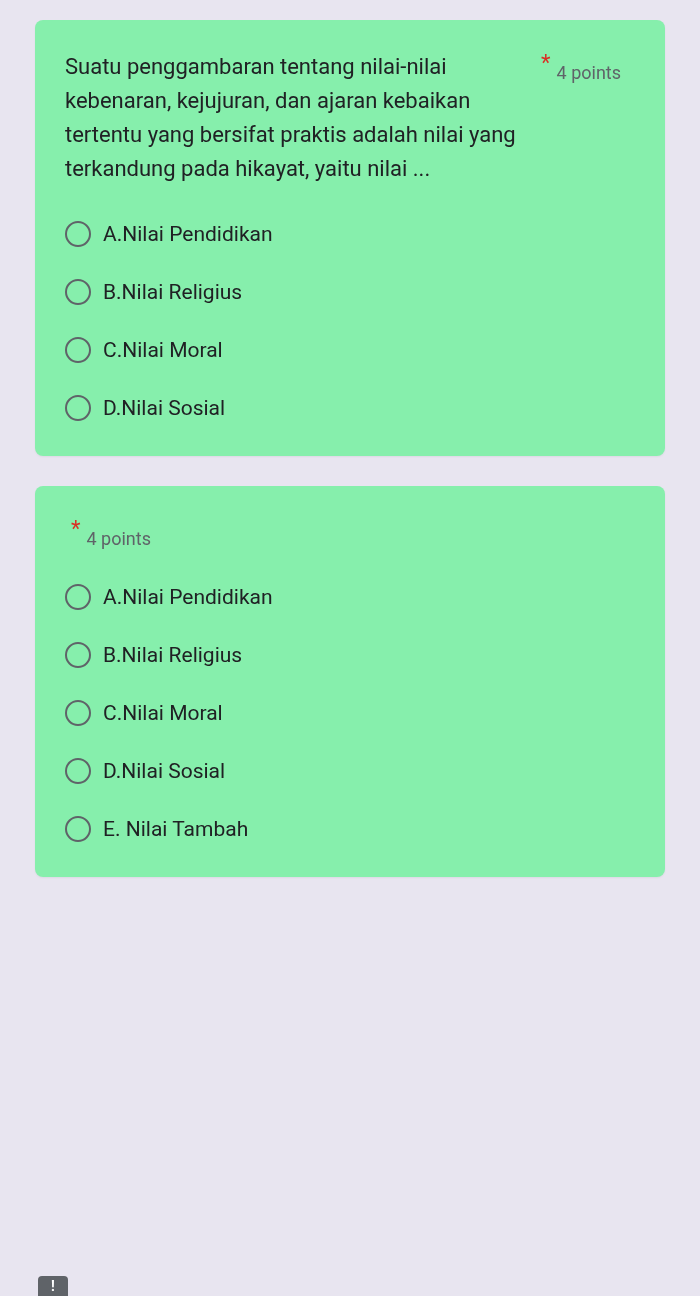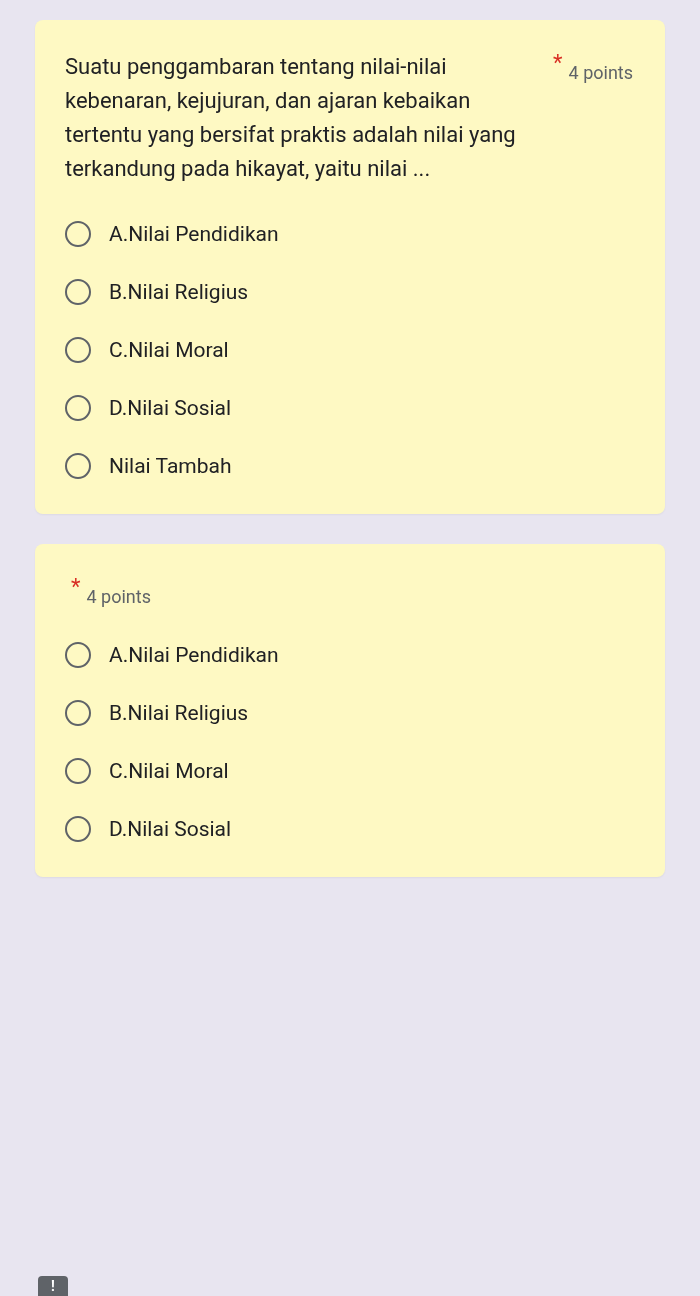--- a/index.html
+++ b/index.html
@@ -7,23 +7,23 @@
       margin: 0;
       padding: 0;
     }
     body {
       font-family: 'Roboto', 'Google Sans', Arial, sans-serif;
       background-color: #e8e5f0;
       padding: 20px 35px;
       width: 700px;
     }
     .question-card {
-      background-color: #fef9c3;
+      background-color: #86efac;
       border-radius: 8px;
-      padding: 30px 32px 35px 30px;
+      padding: 30px 44px 35px 30px;
       margin-bottom: 30px;
       box-shadow: 0 1px 2px rgba(0,0,0,0.05);
     }
     .question-header {
       display: flex;
       align-items: flex-start;
       margin-bottom: 35px;
     }
     .question-text {
       font-size: 22px;
@@ -45,21 +45,21 @@
       margin-top: 12px;
     }
     .options-container {
       display: flex;
       flex-direction: column;
       gap: 32px;
     }
     .option-row {
       display: flex;
       align-items: center;
-      gap: 18px;
+      gap: 12px;
       cursor: pointer;
     }
     .radio-circle {
       width: 26px;
       height: 26px;
       border: 2.5px solid #5f6368;
       border-radius: 50%;
       flex-shrink: 0;
     }
     .option-label {
@@ -104,24 +104,20 @@
       <span class="option-label">B.Nilai Religius</span>
     </div>
     <div class="option-row">
       <div class="radio-circle"></div>
       <span class="option-label">C.Nilai Moral</span>
     </div>
     <div class="option-row">
       <div class="radio-circle"></div>
       <span class="option-label">D.Nilai Sosial</span>
     </div>
-    <div class="option-row">
-      <div class="radio-circle"></div>
-      <span class="option-label">Nilai Tambah</span>
-    </div>
   </div>
 </div>
 
 <div class="question-card">
   <div class="question-header">
     <span class="required-asterisk">*</span>
     <span class="points-text">4 points</span>
   </div>
   <div class="options-container">
     <div class="option-row">
@@ -133,18 +129,22 @@
       <span class="option-label">B.Nilai Religius</span>
     </div>
     <div class="option-row">
       <div class="radio-circle"></div>
       <span class="option-label">C.Nilai Moral</span>
     </div>
     <div class="option-row">
       <div class="radio-circle"></div>
       <span class="option-label">D.Nilai Sosial</span>
     </div>
+    <div class="option-row">
+      <div class="radio-circle"></div>
+      <span class="option-label">E. Nilai Tambah</span>
+    </div>
   </div>
 </div>
 
 <div class="alert-tab">
   <span class="alert-tab-icon">!</span>
 </div>
 
 </body></html>

